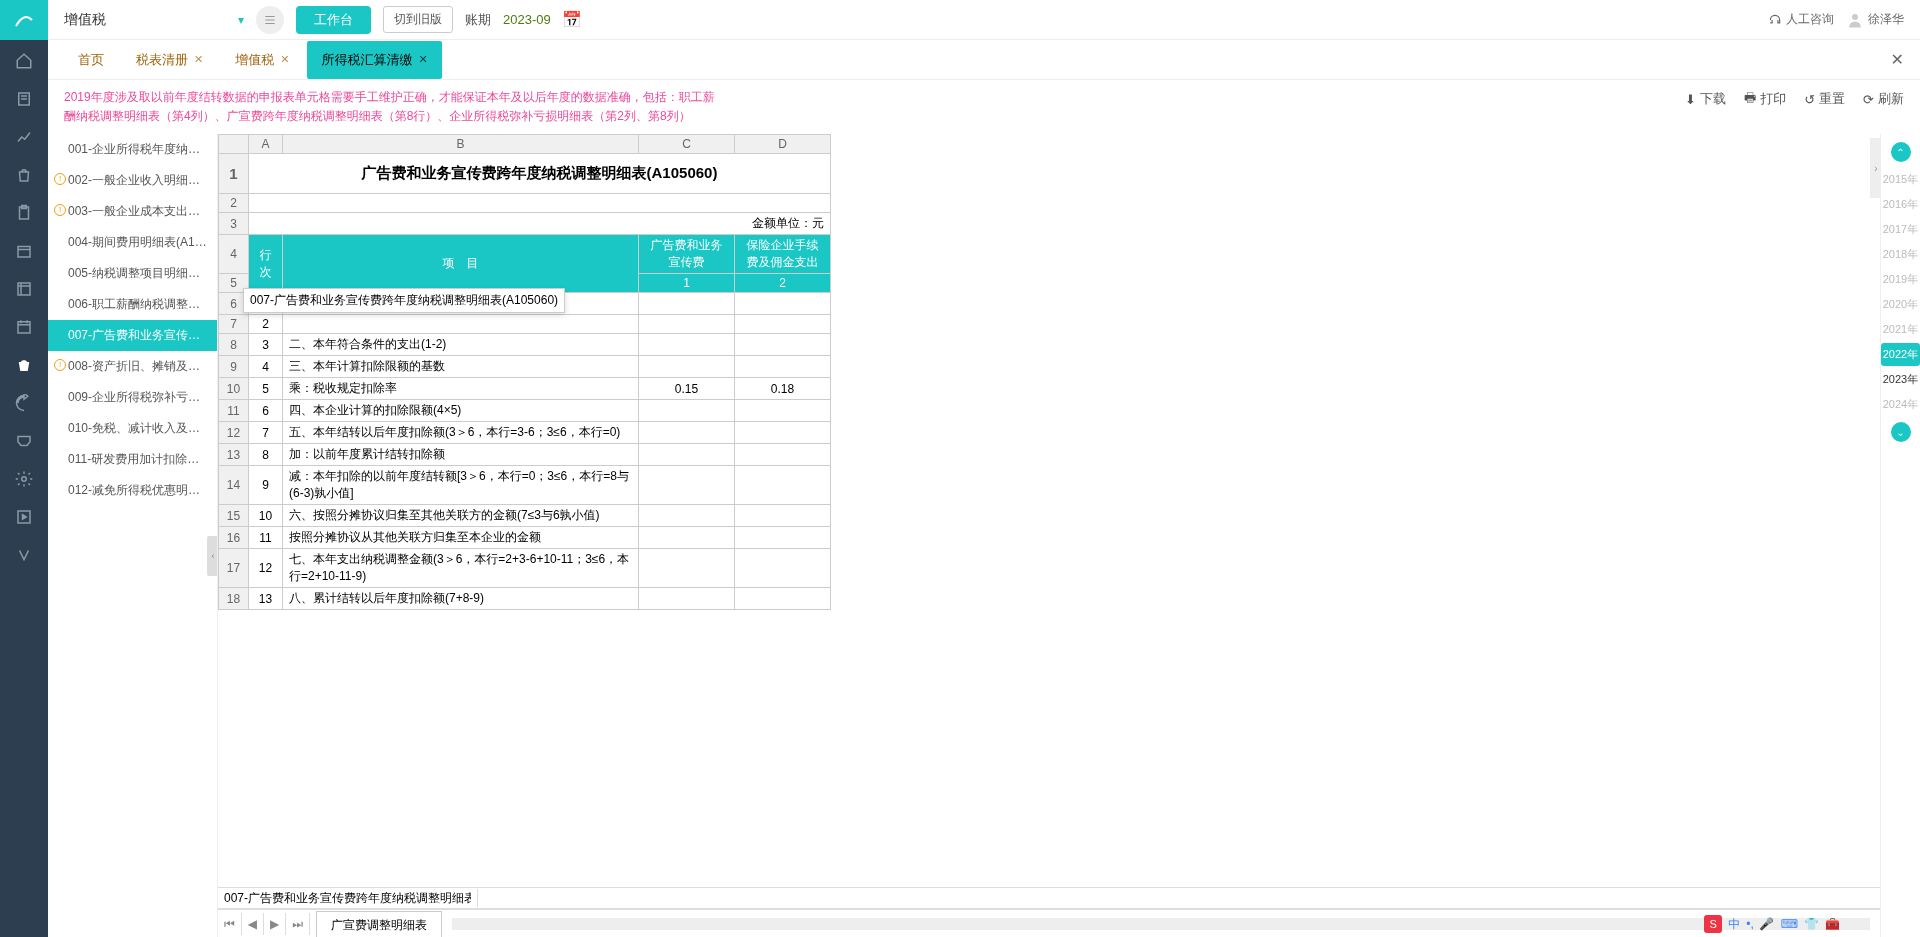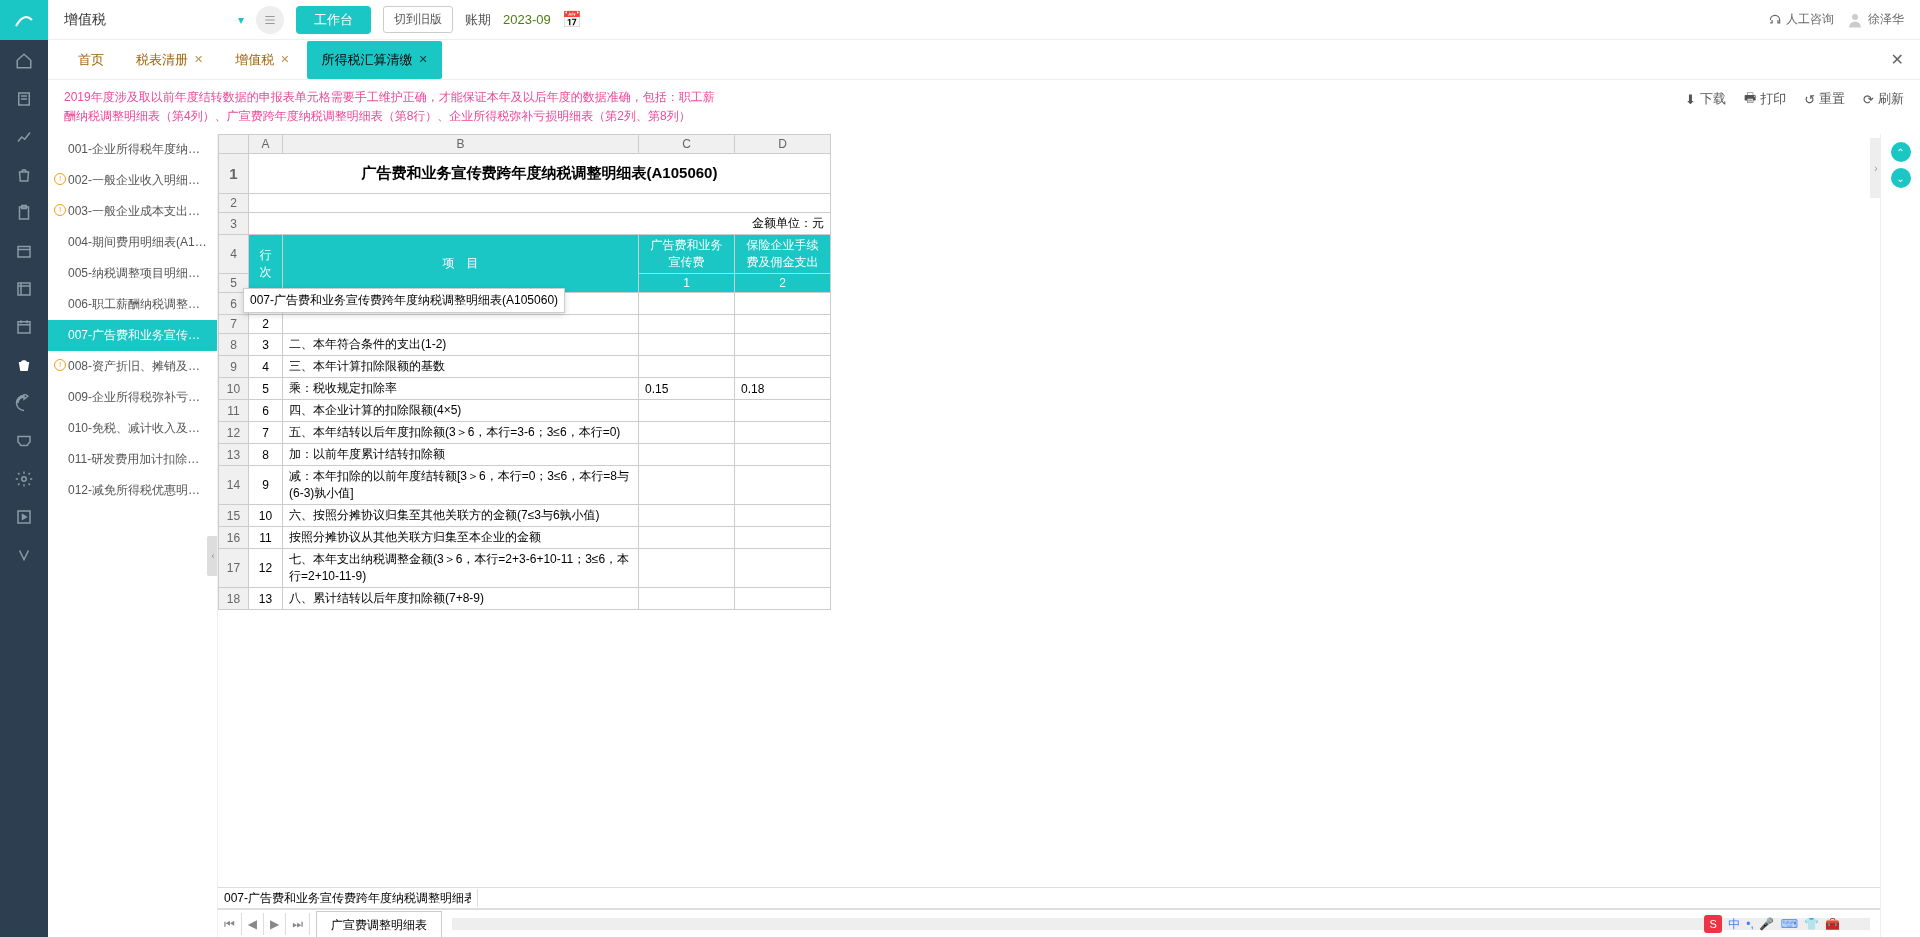--- a/index.html
+++ b/index.html
@@ -39,21 +39,21 @@
 .sheet { flex: 1; display: flex; flex-direction: column; overflow: hidden; }
 .sheet-grid { flex: 1; overflow: auto; position: relative; }
 table.spread { border-collapse: collapse; font-size: 12px; }
 table.spread th, table.spread td { border: 1px solid #ccc; padding: 2px 6px; }
 table.spread th { background: #f0f0f0; font-weight: normal; color: #666; text-align: center; }
 table.spread .rowh { background: #f0f0f0; text-align: center; width: 30px; color: #666; }
 .colA { width: 34px; } .colB { width: 356px; } .colC { width: 96px; } .colD { width: 96px; }
 .title-row td { text-align: center; font-weight: bold; font-size: 15px; height: 40px; }
 .unit-row td { text-align: right; font-size: 12px; }
 .hdr { background: #1ac7c4 !important; color: #fff; text-align: center; font-weight:normal; }
-.num { text-align: left; margin-top: 48px; }
+.num { text-align: center; margin-top: 48px; }
 .formula-bar { height: 22px; border-top: 1px solid #ddd; border-bottom:1px solid #ddd; display:flex; align-items:center; }
 .formula-bar input { border:none; font-size:12px; padding: 2px 6px; width: 260px; outline:none; border-right:1px solid #ddd; }
 .sheet-tabs { height: 28px; display: flex; align-items: center; border-top: 1px solid #ddd; font-size: 12px; }
 .sheet-tabs .nav-arrows { display:flex; gap:0; }
 .sheet-tabs .nav-arrows span { padding: 4px 6px; border-right:1px solid #ddd; color:#888; cursor:pointer; }
 .sheet-tabs .sheet-tab { padding: 5px 14px; border: 1px solid #ccc; border-bottom:none; background:#fff; position:relative; top:1px; cursor:pointer; margin-left:6px; }
 .sheet-tabs .scroll-track { flex:1; margin:0 10px; height:12px; background:#eee; position:relative; }
 .year-rail { width: 40px; background: #fff; border-left: 1px solid #eee; display:flex; flex-direction:column; align-items:center; padding-top:8px; gap:6px; font-size:11px; }
 .year-rail .yr { color:#bbb; padding:4px 0; cursor:pointer; width:100%; text-align:center; }
 .year-rail .yr.current { color:#333; }
@@ -349,20 +349,32 @@
             <span>⏭</span>
           </div>
           <div class="sheet-tab">广宣费调整明细表</div>
           <div class="scroll-track"></div>
         </div>
         <div class="expand-handle">›</div>
       </div>
 
       <div class="year-rail">
         <div class="scroll-btn">⌃</div>
+        <div id="years-container" style="display:flex;flex-direction:column;width:100%;gap:2px;">
+            <div class="yr">2015年</div>
+            <div class="yr">2016年</div>
+            <div class="yr">2017年</div>
+            <div class="yr">2018年</div>
+            <div class="yr">2019年</div>
+            <div class="yr">2020年</div>
+            <div class="yr">2021年</div>
+            <div class="yr active">2022年</div>
+            <div class="yr current">2023年</div>
+            <div class="yr">2024年</div>
+          </div>
         <div class="scroll-btn">⌄</div>
       </div>
     </div>
   </div>
 </div>
 
 <div class="tooltip-pop">007-广告费和业务宣传费跨年度纳税调整明细表(A105060)</div>
 
 <div class="ime-bar">
   <div class="ime-icon">S</div>

